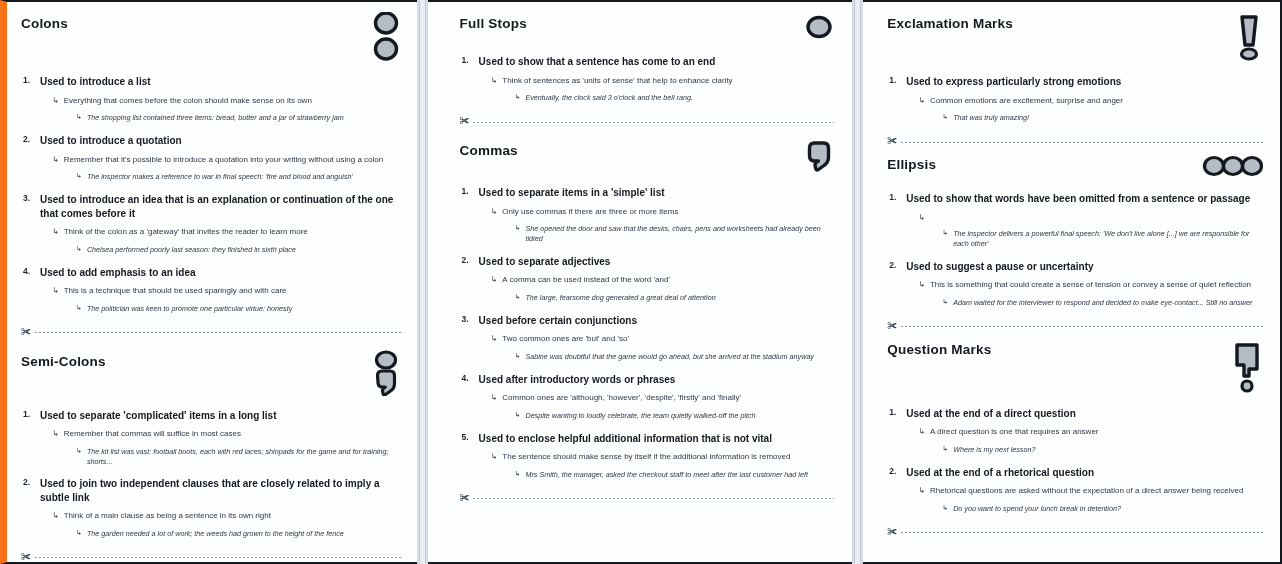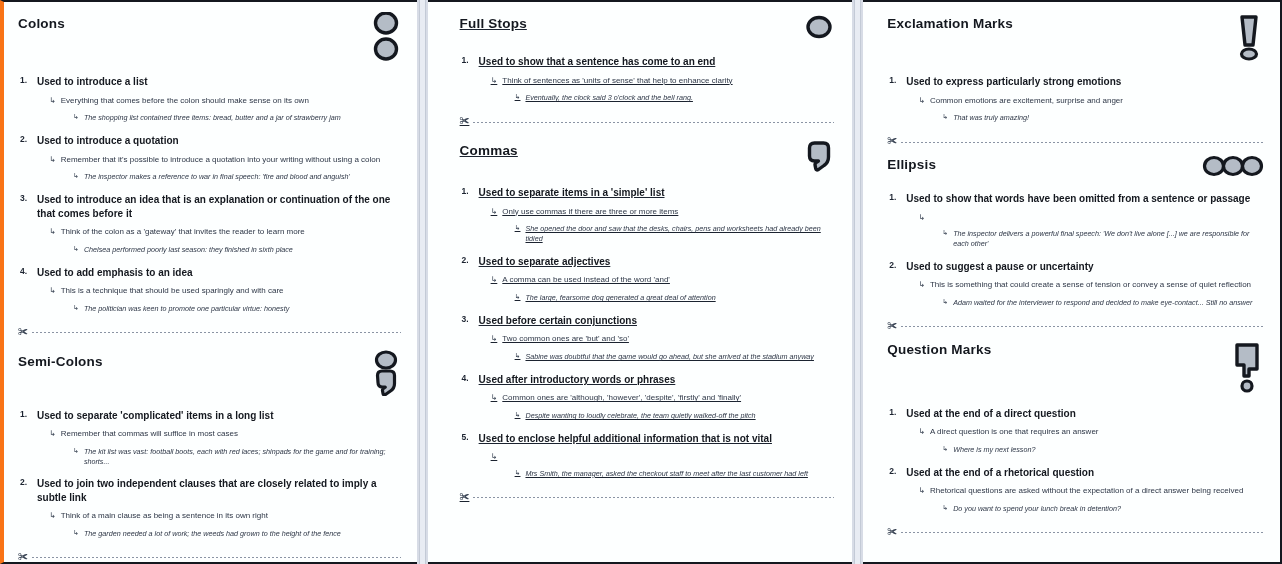--- a/index.html
+++ b/index.html
@@ -25,22 +25,22 @@
 
   .page {
     background: #fdffff;
     height: 564px;
     box-sizing: border-box;
     position: relative;
     overflow: hidden;
     border-top: 2px solid #14181f;
     border-bottom: 2px solid #14181f;
   }
-  .page.p1 { width: 420px; padding: 14px 16px 0 14px; border-left: 4px solid #f97316; }
-  .page.p2 { width: 428px; padding: 14px 18px 0 32px; text-decoration: underline; }
+  .page.p1 { width: 420px; padding: 14px 16px 0 14px; border-left: 7px solid #f97316; }
+  .page.p2 { width: 428px; padding: 14px 18px 0 32px; }
   .page.p3 { width: 422px; padding: 14px 16px 0 24px; border-right: 2px solid #14181f; }
 
   .gutter { width: 11px; height: 564px; background: #d7dce6; }
   .gutter .inner {
     width: 5px; height: 564px; margin: 0 auto;
     background: #e8ecf3;
     border-left: 1px solid #c3cad6;
     border-right: 1px solid #c3cad6;
   }
 
@@ -344,20 +344,21 @@
             </div>
           <div class="example">
               <span class="arrow">↳</span>
               <span>Despite wanting to loudly celebrate, the team quietly walked-off the pitch</span>
             </div>
         </li>
         <li class="rule">
           <span class="rule-title">Used to enclose helpful additional information that is not vital</span>
           <div class="tip">
               <span class="arrow">↳</span>
+              <span>The sentence should make sense by itself if the additional information is removed</span>
             </div>
           <div class="example">
               <span class="arrow">↳</span>
               <span>Mrs Smith, the manager, asked the checkout staff to meet after the last customer had left</span>
             </div>
         </li>
       </ol>
       <div class="cutline">
         <span class="scissors">✀</span>
         <span class="dots"></span>

